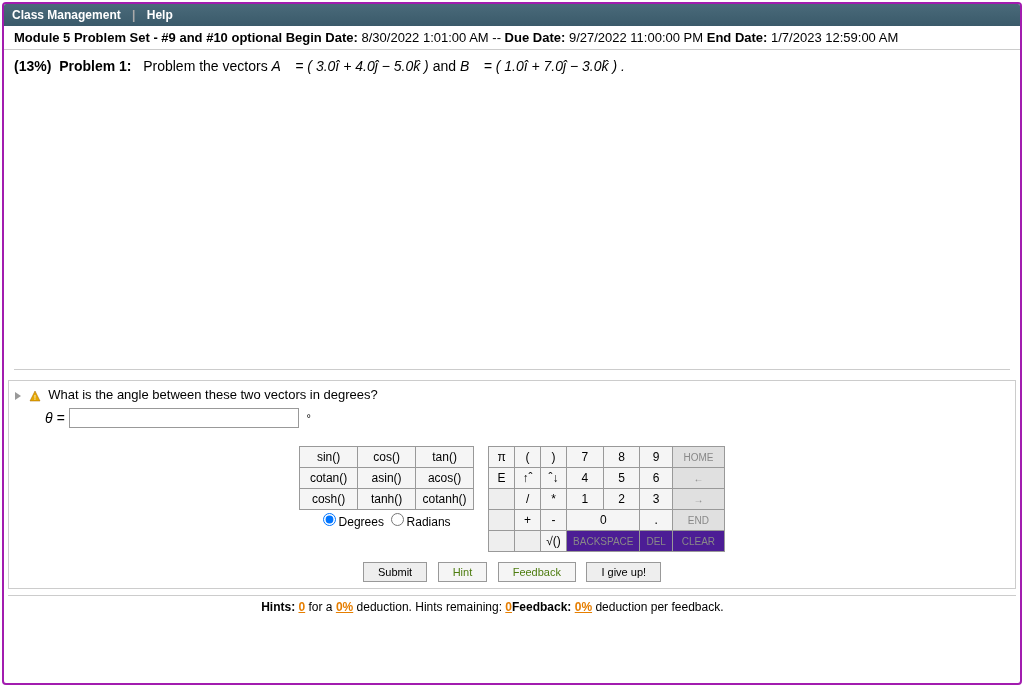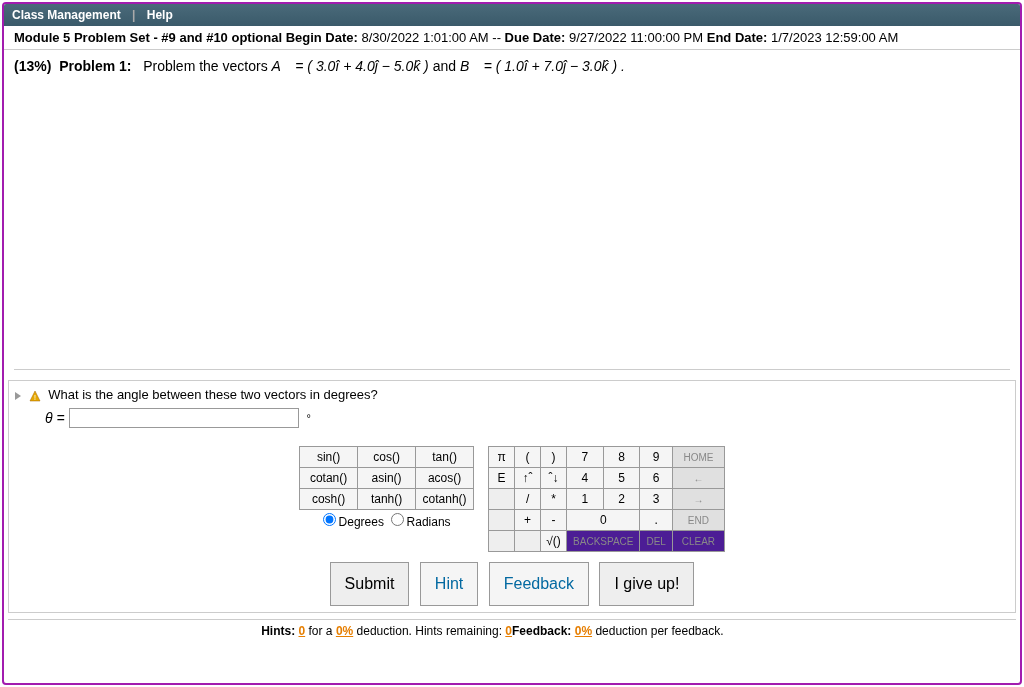--- a/index.html
+++ b/index.html
@@ -23,22 +23,22 @@
 .calc-area { display:flex; justify-content:center; margin-top:18px; gap:14px; align-items:flex-start; }
 .fn-table, .num-table { border-collapse: collapse; }
 .fn-table td, .num-table td { border:1px solid #999; text-align:center; font-size:12px; padding:3px 4px; background:#f5f5f5; cursor:pointer; height:20px; }
 .fn-table td { width:58px; }
 .num-table td { width:26px; }
 .num-table td.wide { width:52px; background:#e0e0e0; color:#888; font-size:10px;}
 .num-table td.wide2 { width:auto; background:#4c1d95; color:#888; font-size:10px; padding:3px 6px;}
 .mode-row td { border:none; background:none; text-align:center; font-size:12px; padding-top:3px;}
 .radio { margin-right:3px; }
 .action-row { text-align:center; margin-top:10px; }
-.action-row button { font-size:16px; padding:12px 14px; margin:0 3px; border:1px solid #999; background:#eee; cursor:pointer;}
-.action-row button.disabled { color:#0369a1; background:#f5f5f5; }
+.action-row button { font-size:11px; padding:3px 14px; margin:0 3px; border:1px solid #999; background:#eee; cursor:pointer;}
+.action-row button.disabled { color:#4d7c0f; background:#f5f5f5; }
 .footer { border-top:1px solid #ccc; margin:6px 4px 0; padding:4px 4px; font-size:12px; display:flex; }
 .footer .left { flex:0 0 50%;text-align:right; }
 .footer .right { flex:0 0 50%; }
 .footer b { font-weight:bold; }
 .orange { color:#e67e00; font-weight:bold;}
 .u { text-decoration: underline; }
 </style>
 </head>
 <body>
 

